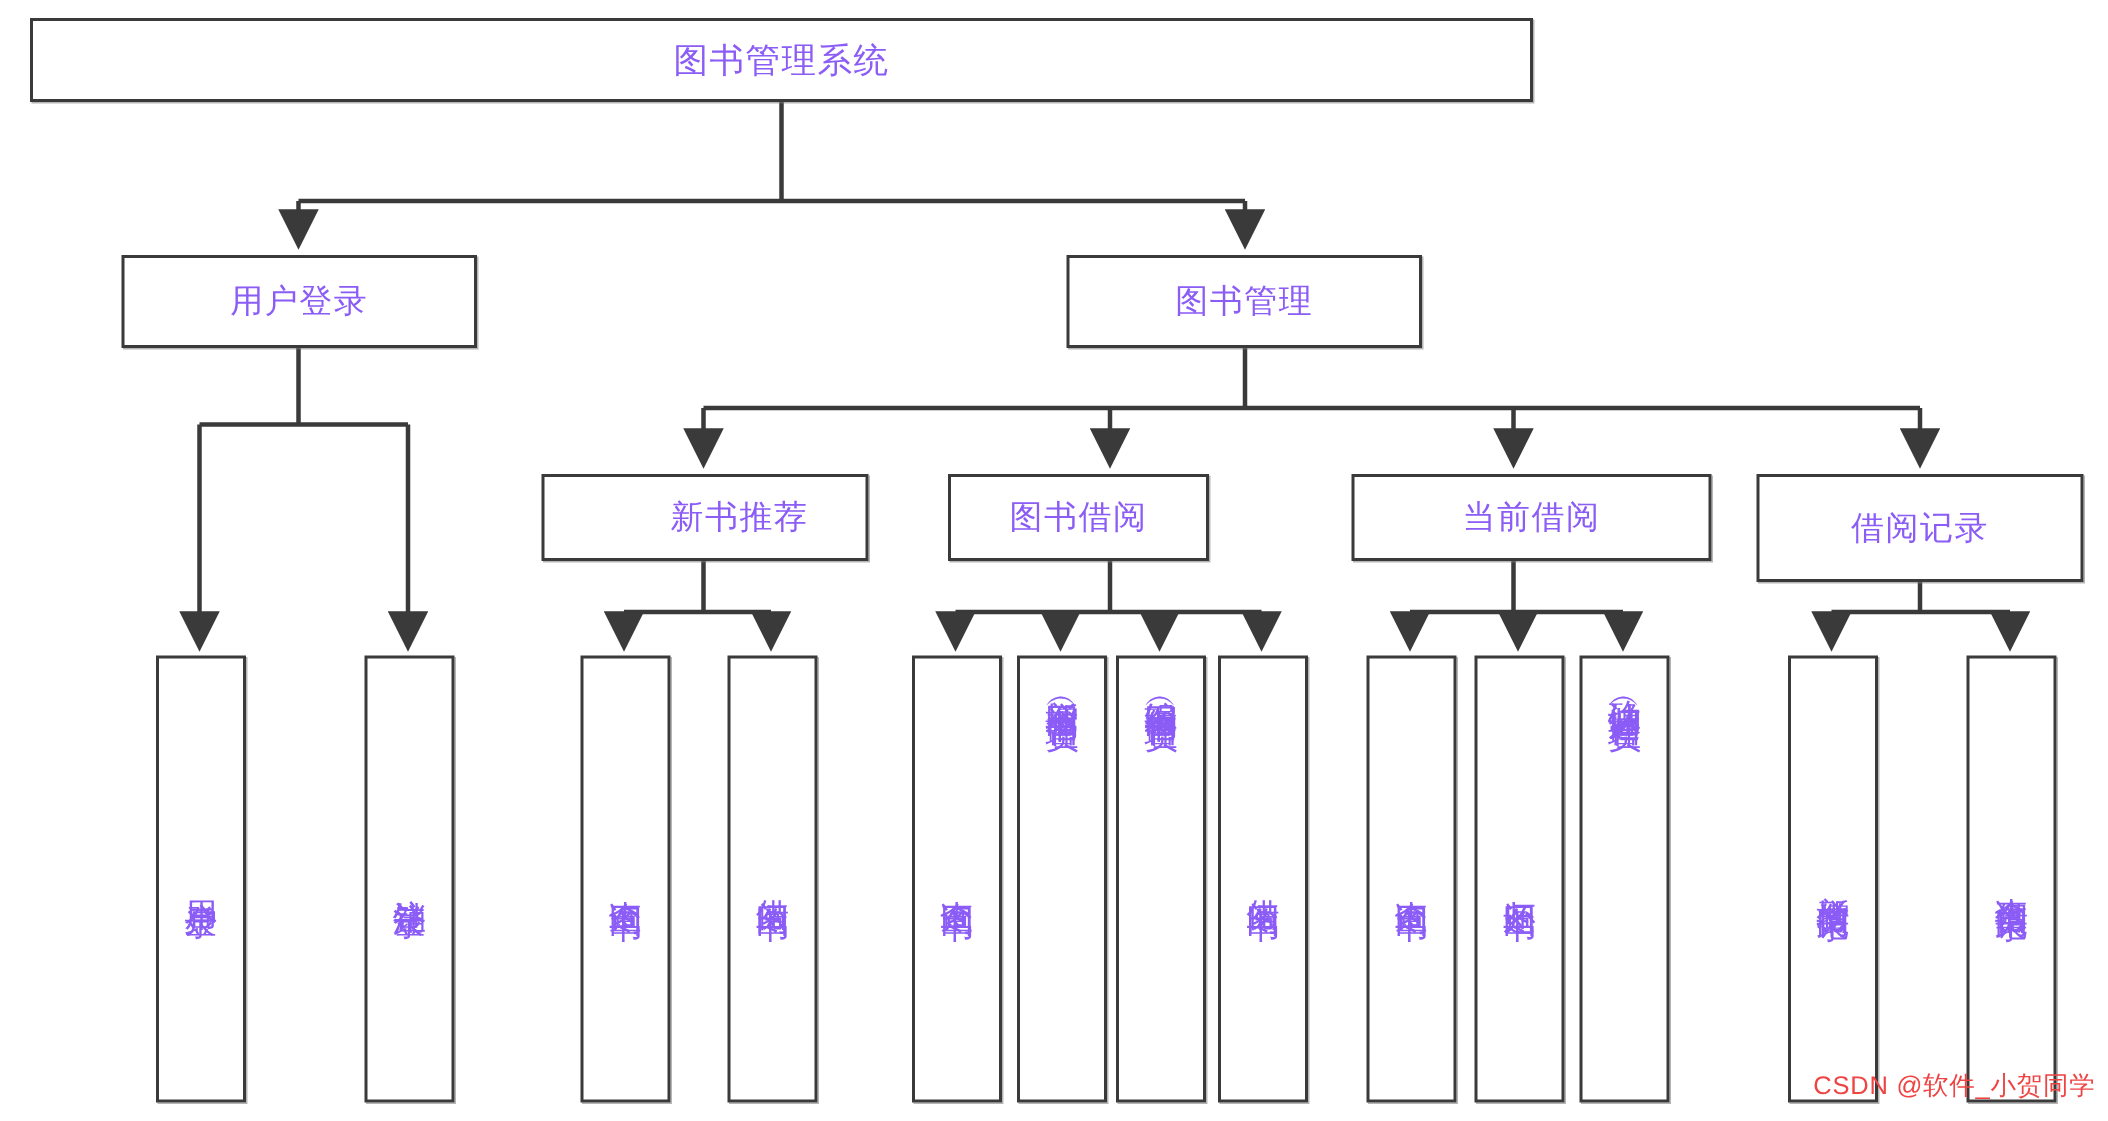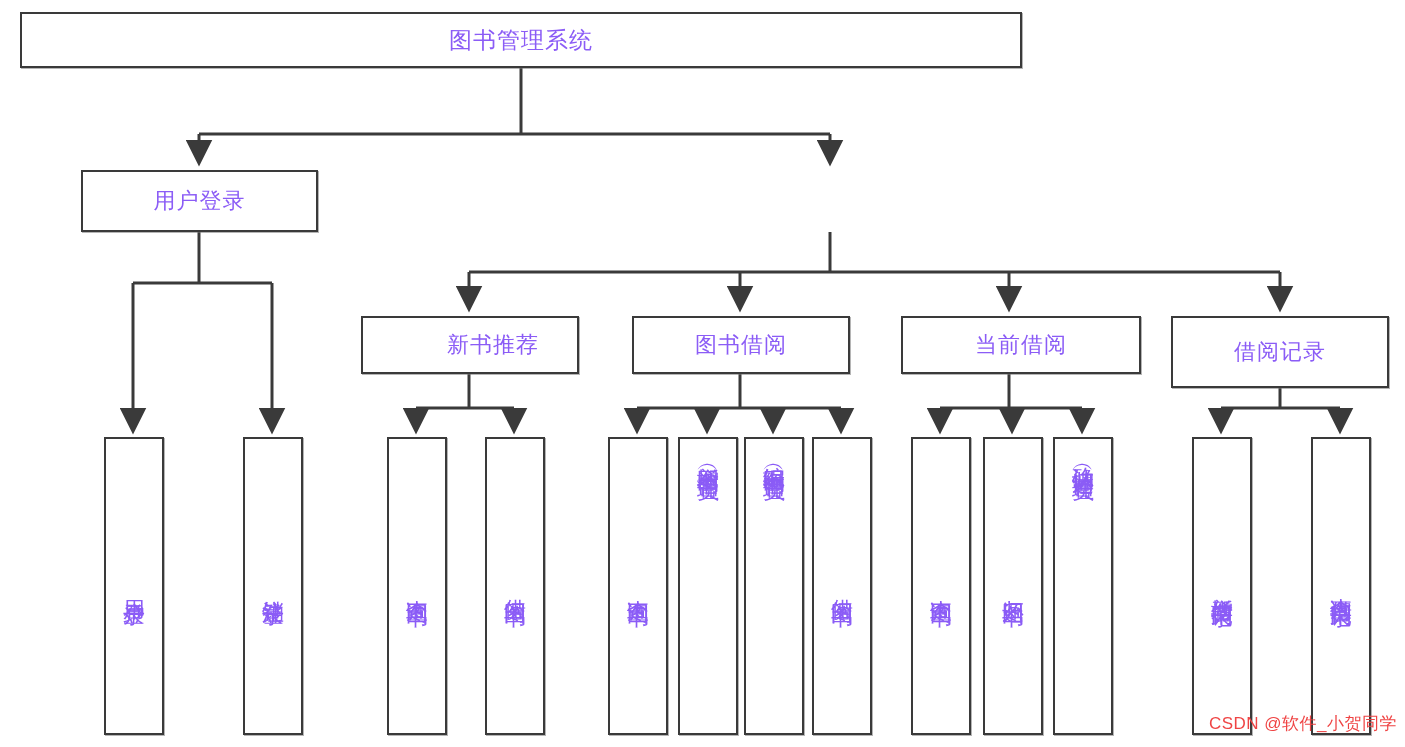--- a/index.html
+++ b/index.html
@@ -120,25 +120,28 @@
     </g>
   </svg>
 
   <div class="node h-node root" style="left:20px;top:12px;width:1002px;height:56px;">
     <span class="label">图书管理系统</span>
   </div>
 
   <div class="node h-node" style="left:81px;top:170px;width:237px;height:62px;">
     <span class="label">用户登录</span>
   </div>
+  <div class="node h-node" style="left:711px;top:170px;width:237px;height:62px;">
+    <span class="label">图书管理</span>
+  </div>
 
   <div class="node h-node" style="left:361px;top:316px;width:218px;height:58px;padding-left:46px;">
     <span class="label">新书推荐</span>
   </div>
-  <div class="node h-node" style="left:632px;top:316px;width:218px;height:58px;">
+  <div class="node h-node" style="left:632px;top:316px;width:174px;height:58px;">
     <span class="label">图书借阅</span>
   </div>
   <div class="node h-node" style="left:901px;top:316px;width:240px;height:58px;">
     <span class="label">当前借阅</span>
   </div>
   <div class="node h-node" style="left:1171px;top:316px;width:218px;height:72px;">
     <span class="label">借阅记录</span>
   </div>
 
   <div class="node v-node centered" style="left:104px;top:437px;width:60px;height:298px;">

